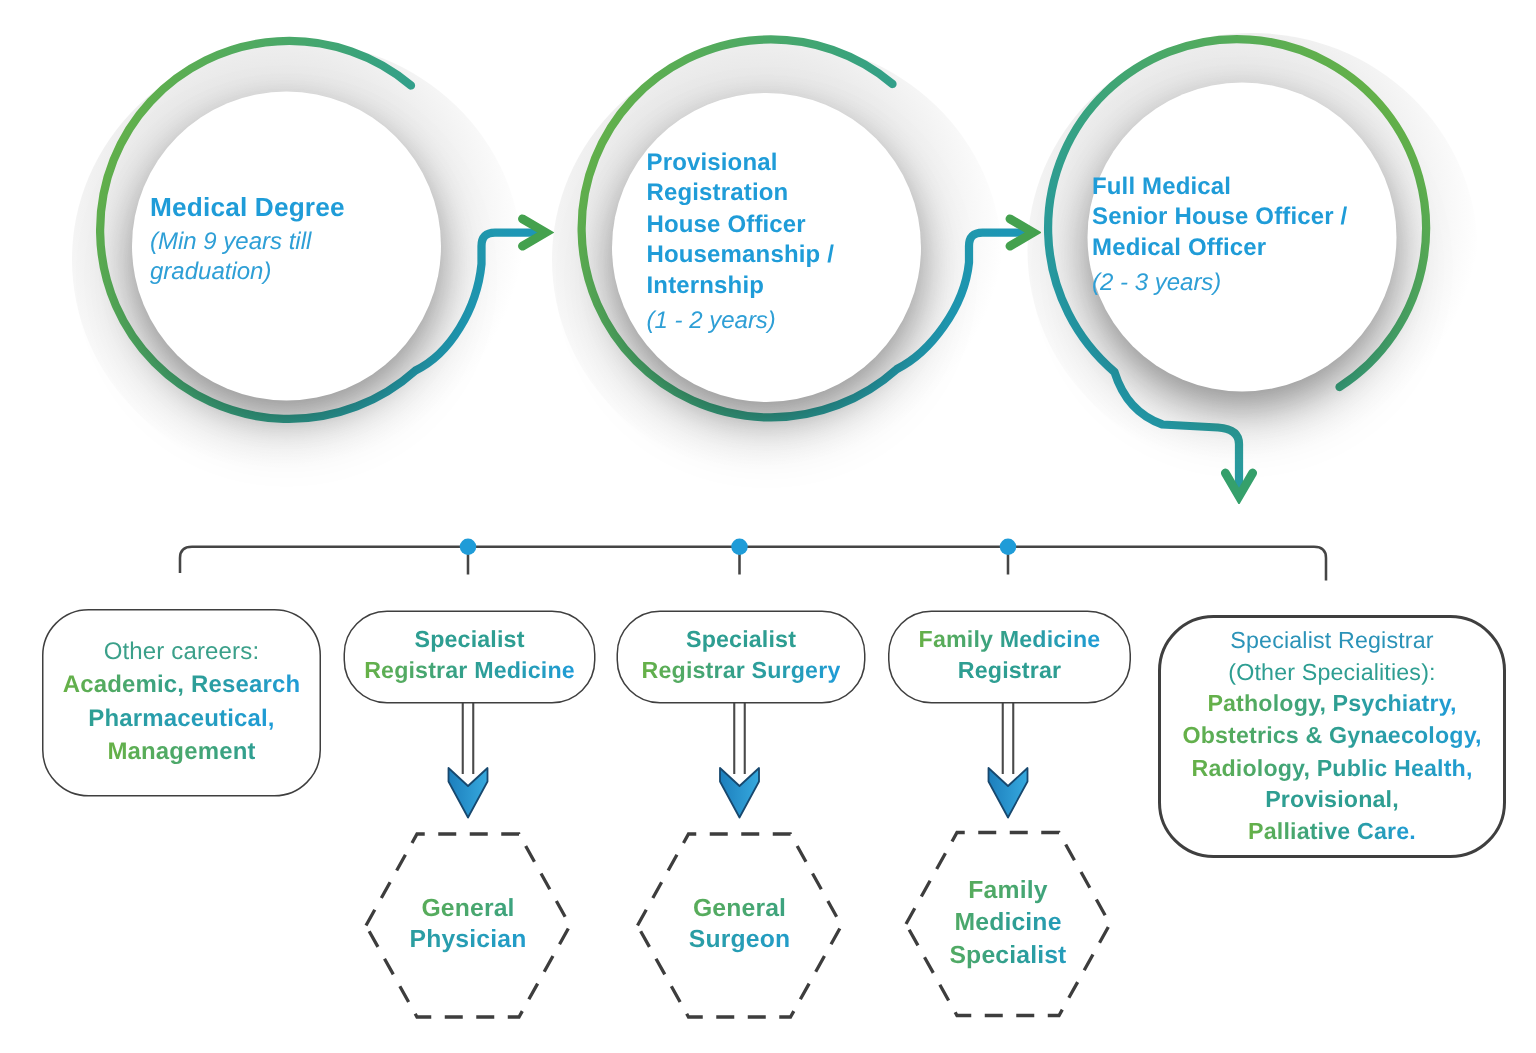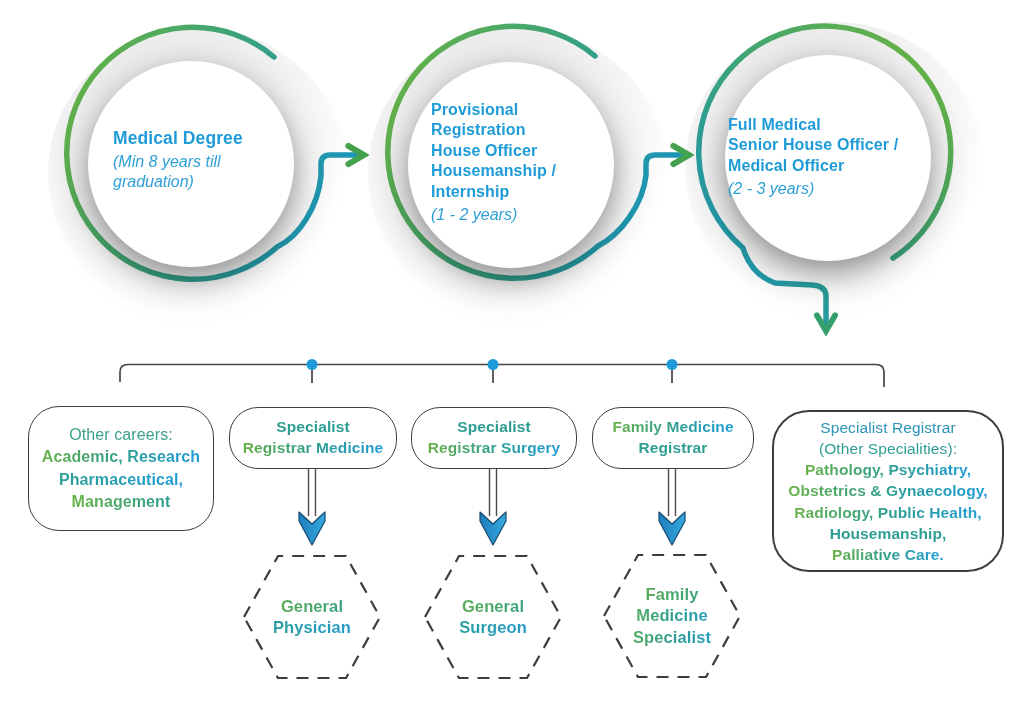--- a/index.html
+++ b/index.html
@@ -103,25 +103,25 @@
 
     <path d="M 244 617 L 278 556 L 346 556 L 380 617 L 346 678 L 278 678 Z" fill="none" stroke="#3d3d3d" stroke-width="2.2" stroke-dasharray="12 9"></path>
     <path d="M 425 617 L 459 556 L 527 556 L 561 617 L 527 678 L 459 678 Z" fill="none" stroke="#3d3d3d" stroke-width="2.2" stroke-dasharray="12 9"></path>
     <path d="M 604 616 L 638 555 L 706 555 L 740 616 L 706 677 L 638 677 Z" fill="none" stroke="#3d3d3d" stroke-width="2.2" stroke-dasharray="12 9"></path>
   </svg>
 
   <div class="disc" style="left:88px;top:61px;width:206px;height:206px;"></div>
   <div class="disc" style="left:408px;top:62px;width:206px;height:206px;"></div>
   <div class="disc" style="left:725px;top:55px;width:206px;height:206px;"></div>
 
-  <div class="stage-text" style="left:191px;top:159px;width:156px;">
+  <div class="stage-text" style="left:178px;top:159px;width:156px;">
     <div class="stage-title big">
       <span>Medical Degree</span>
     </div>
-    <div class="stage-duration">(Min 8 years till graduation)</div>
+    <div class="stage-duration">(Min 9 years till graduation)</div>
   </div>
 
   <div class="stage-text" style="left:511px;top:162px;width:160px;">
     <div class="stage-title">
       <span>Provisional</span>
       <span>Registration</span>
       <span>House Officer</span>
       <span>Housemanship /</span>
       <span>Internship</span>
     </div>
@@ -158,21 +158,21 @@
     <span class="ln grad-gb">Family Medicine</span>
     <span class="ln c-teal">Registrar</span>
   </div>
 
   <div class="box" id="box5">
     <span class="ln reg c-tealblue">Specialist Registrar</span>
     <span class="ln reg c-teal">(Other Specialities):</span>
     <span class="ln grad-gb">Pathology, Psychiatry,</span>
     <span class="ln grad-gb">Obstetrics &amp; Gynaecology,</span>
     <span class="ln grad-gb">Radiology, Public Health,</span>
-    <span class="ln c-teal">Housemanship,</span>
+    <span class="ln c-teal">Provisional,</span>
     <span class="ln grad-gb">Palliative Care.</span>
   </div>
 
   <div class="hex-label" style="left:312px;top:617px;">
     <span class="grad-gt">General</span>
     <span class="grad-tb">Physician</span>
   </div>
   <div class="hex-label" style="left:493px;top:617px;">
     <span class="grad-gt">General</span>
     <span class="grad-tb">Surgeon</span>

